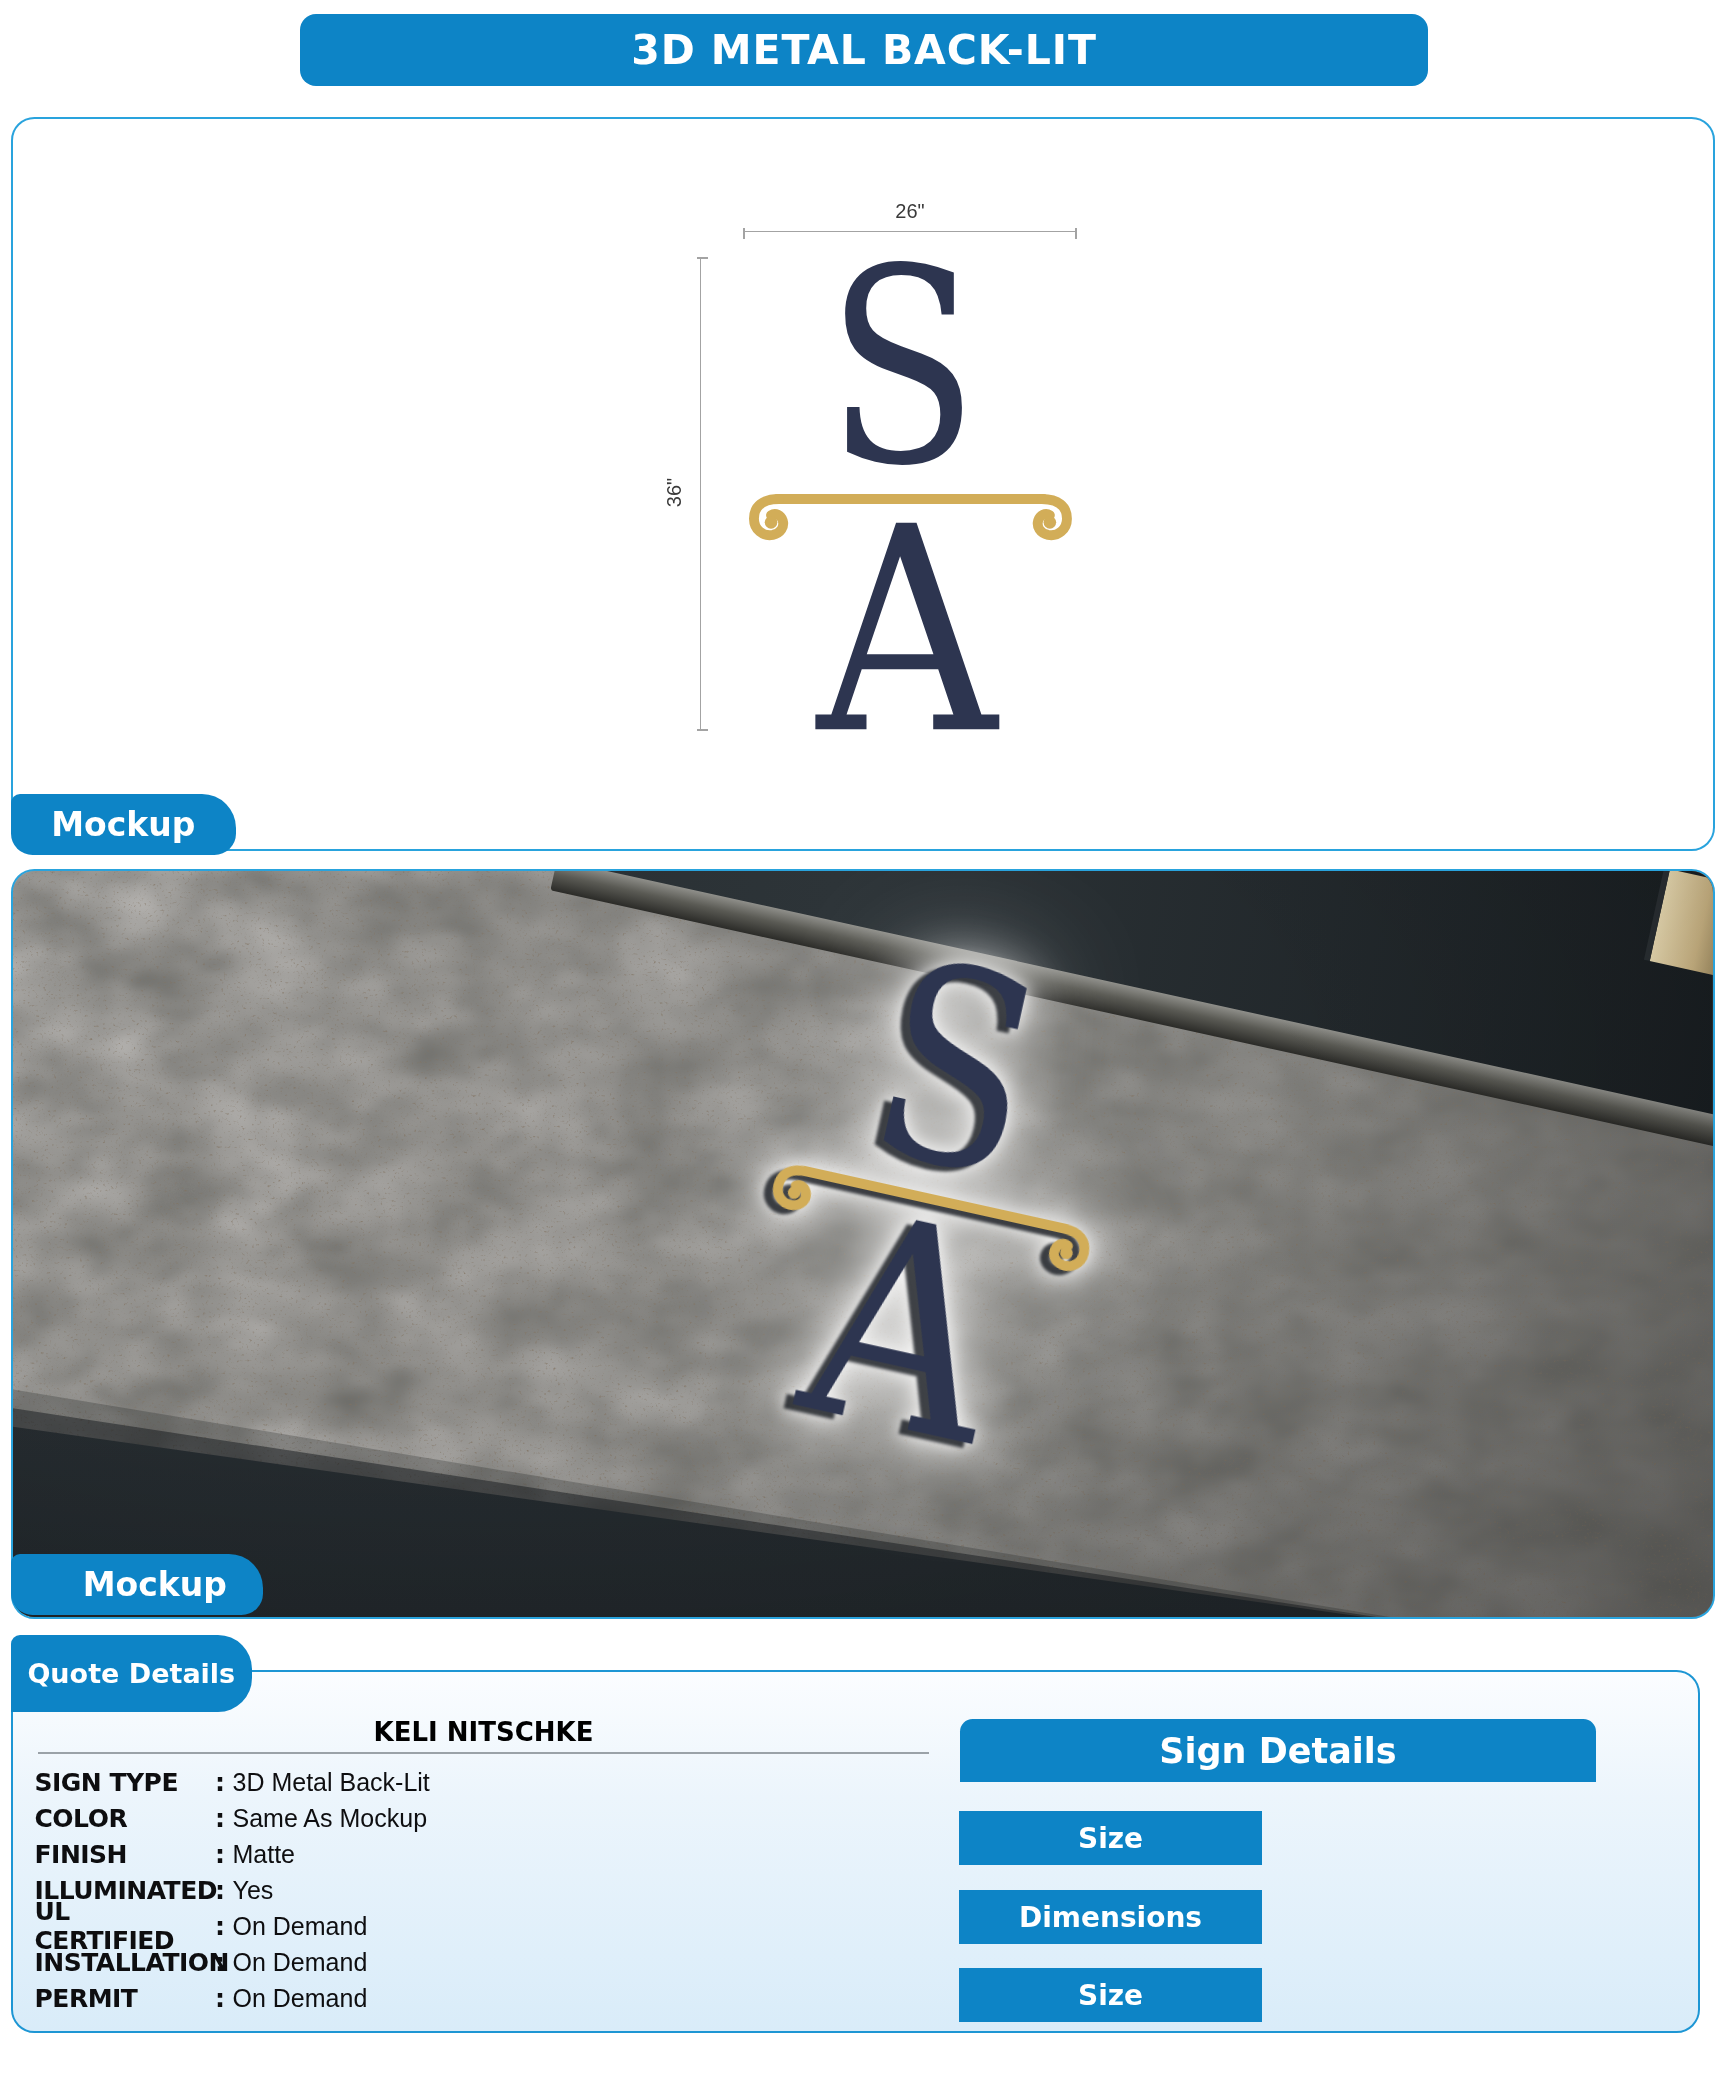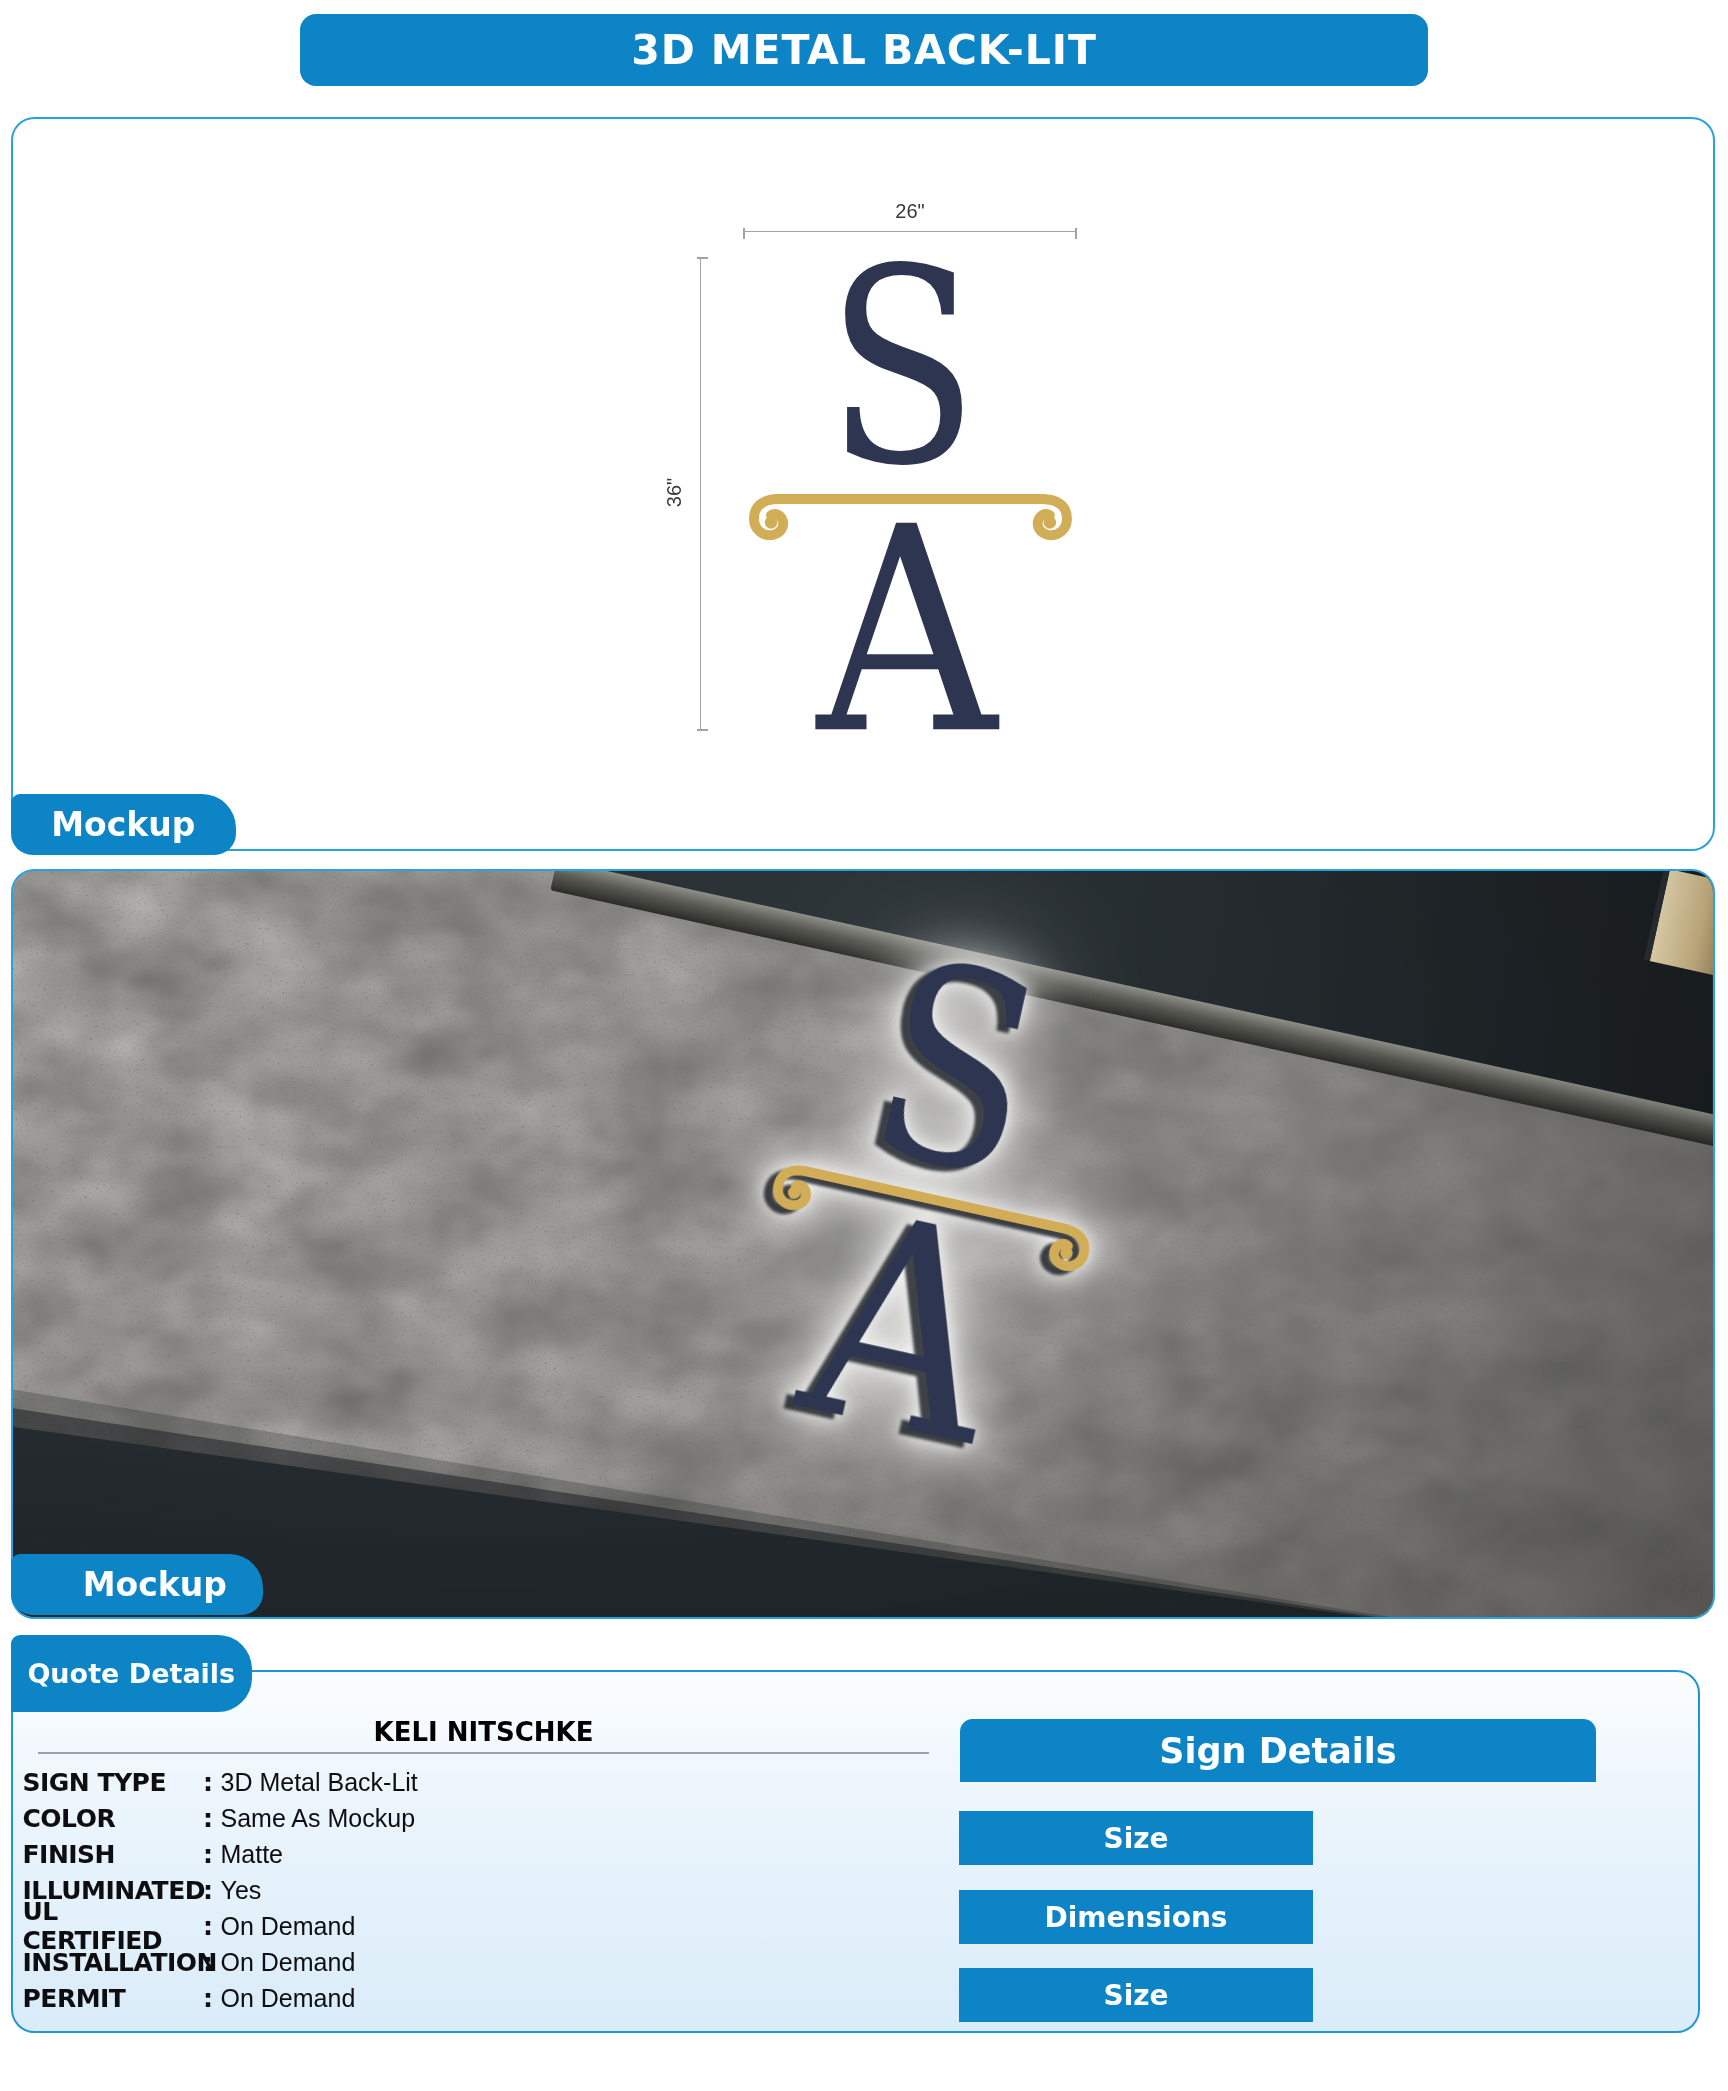--- a/index.html
+++ b/index.html
@@ -58,31 +58,31 @@
     filter:drop-shadow(-8px 6.3px 1.8px rgba(18,21,27,0.8))
            drop-shadow(0 0 9px rgba(255,255,255,0.95))
            drop-shadow(0 0 23.4px rgba(255,255,255,0.8))
            drop-shadow(0 0 50px rgba(255,255,255,0.45));}
 
   
   .customer-name{left:38px;top:1717px;width:891px;text-align:center;
     font-family:"DejaVu Sans",sans-serif;font-weight:bold;font-size:26px;color:#000;}
   .name-underline{left:38px;top:1752px;width:891px;height:1.8px;background:#9aa2a8;}
   .quote-rows{left:22.5px;top:1764px;width:900px;}
-  .q-row{height:36px;display:flex;align-items:center;font-size:25px;color:#0e0e10;}
+  .q-row{height:36px;display:flex;align-items:center;font-size:25px;color:#0e0e10;margin-left:12px;}
   .q-label{width:173px;font-family:"DejaVu Sans",sans-serif;font-weight:bold;letter-spacing:-0.5px;}
   .q-colon{width:25px;font-family:"DejaVu Sans",sans-serif;font-weight:bold;text-align:center;}
   .q-value{font-family:"Liberation Sans",sans-serif;}
 
   .sd-header{left:960px;top:1719px;width:636px;height:63px;background:#0d84c6;border-radius:12.6px 12.6px 0 0;
     display:flex;align-items:center;justify-content:center;}
   .sd-header span{color:#fff;font-family:"DejaVu Sans",sans-serif;font-weight:bold;font-size:35px;}
   .sd-row{left:959px;width:713px;height:54px;display:flex;}
   .sd-row-0{top:1811px;} .sd-row-1{top:1890px;} .sd-row-2{top:1968px;}
-  .sd-cell-label{width:354px;background:#0d84c6;display:flex;align-items:center;justify-content:center;
+  .sd-cell-label{width:303px;background:#0d84c6;display:flex;align-items:center;justify-content:center;
     color:#fff;font-family:"DejaVu Sans",sans-serif;font-weight:bold;font-size:28px;}
   .sd-cell-value{flex:1;background:linear-gradient(180deg,#c7e0f0 0%,#d9edf9 100%);
     display:flex;align-items:center;justify-content:center;
     color:#18242e;font-family:"DejaVu Sans",sans-serif;font-weight:bold;font-size:27px;}
 
   .logo-text{font-family:"DejaVu Serif",serif;}
 </style>
 </head>
 <body>
 

